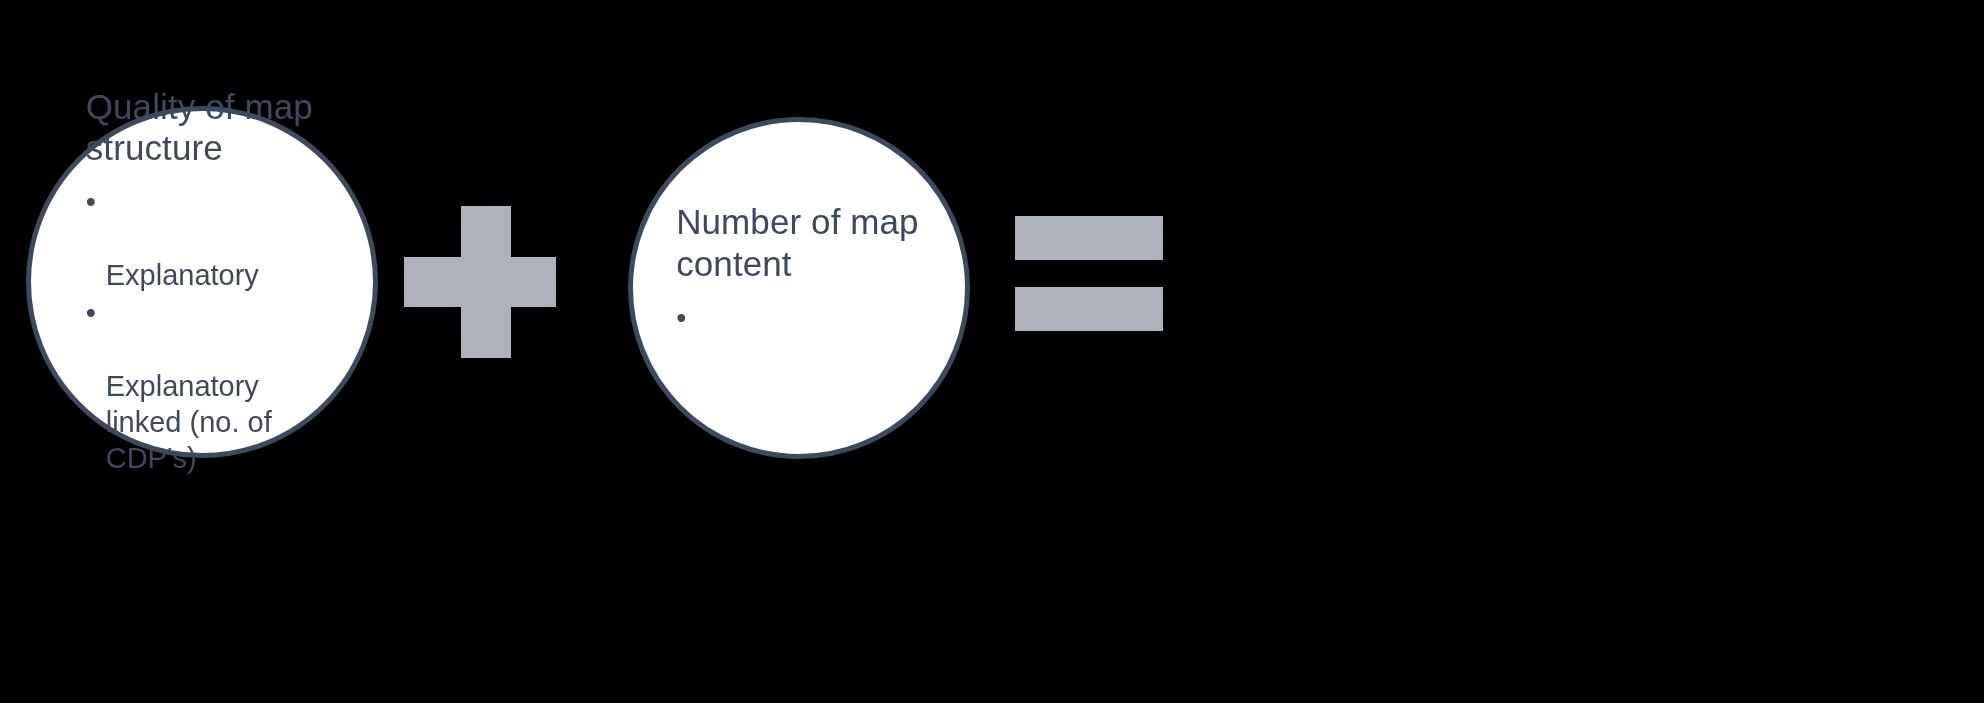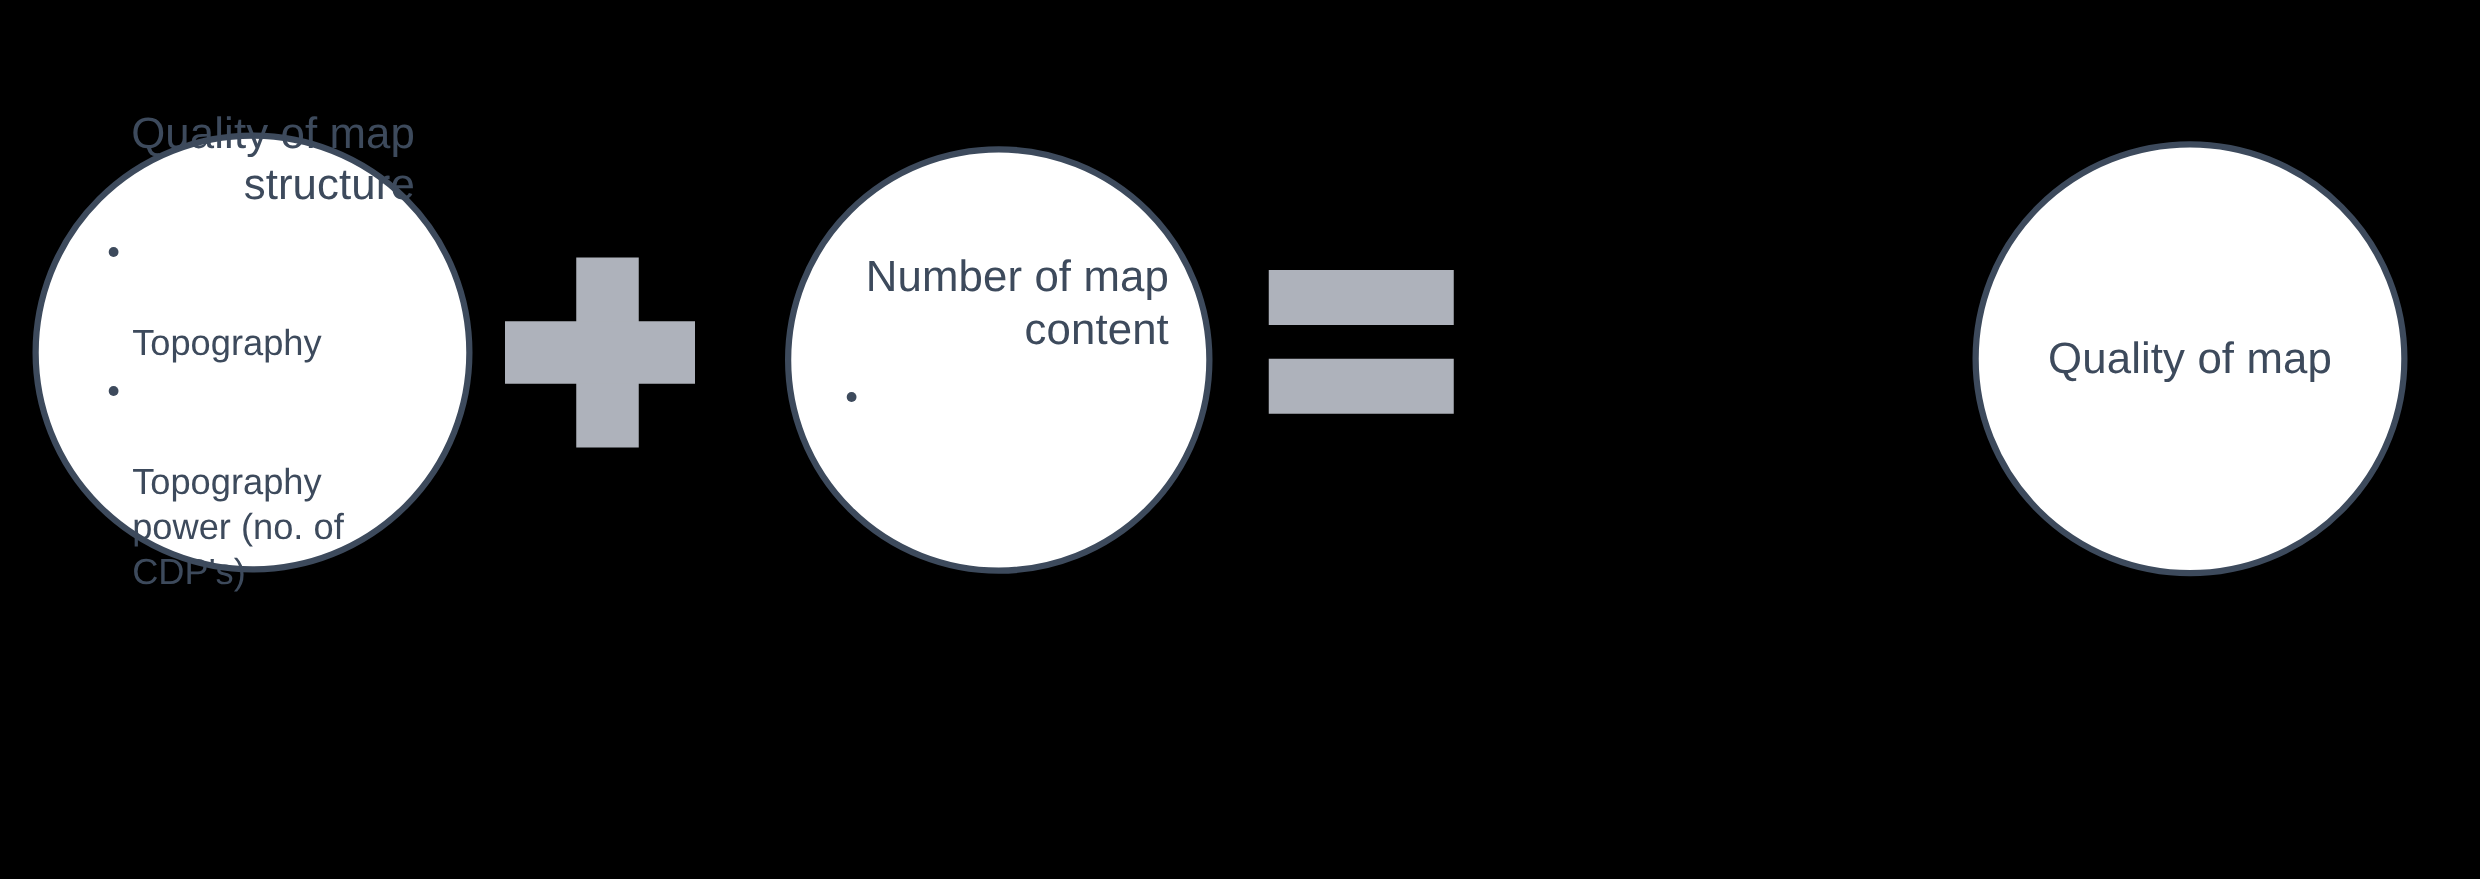--- a/index.html
+++ b/index.html
@@ -37,21 +37,20 @@
     width: 100%;
     padding: 0 14%;
   }
 
   .circle-title {
     font-size: 35px;
     line-height: 1.18;
     letter-spacing: 0.1px;
     color: #3d4a5c;
     white-space: pre-line;
-    text-align: right;
   }
 
   .bullet-list {
     list-style: none;
     margin: 16px 0 0 0;
     padding: 0;
   }
   .bullet-list li {
     position: relative;
     font-size: 29px;
@@ -147,25 +146,25 @@
 <body>
 
 <div id="canvas">
 
   <div class="circle" id="circle-structure">
     <div class="circle-inner">
       <div class="circle-title">Quality of map structure</div>
       <ul class="bullet-list">
         <li>
           <span class="bullet-dot">•</span>
-          <span>Topography</span>
+          <span>Explanatory</span>
         </li>
         <li>
           <span class="bullet-dot">•</span>
-          <span>Topography power (no. of CDP's)</span>
+          <span>Explanatory linked (no. of CDP's)</span>
         </li>
       </ul>
     </div>
   </div>
 
   <div id="plus-operator">
     <div class="bar-v"></div>
     <div class="bar-h"></div>
   </div>
 
@@ -178,19 +177,14 @@
         </li>
       </ul>
     </div>
   </div>
 
   <div id="equals-operator">
     <div class="eq-bar top"></div>
     <div class="eq-bar bottom"></div>
   </div>
 
-  <div class="circle" id="circle-map">
-    <div class="circle-inner">
-      <div class="circle-title">Quality of map</div>
-    </div>
-  </div>
 
 </div>
 
 </body></html>

